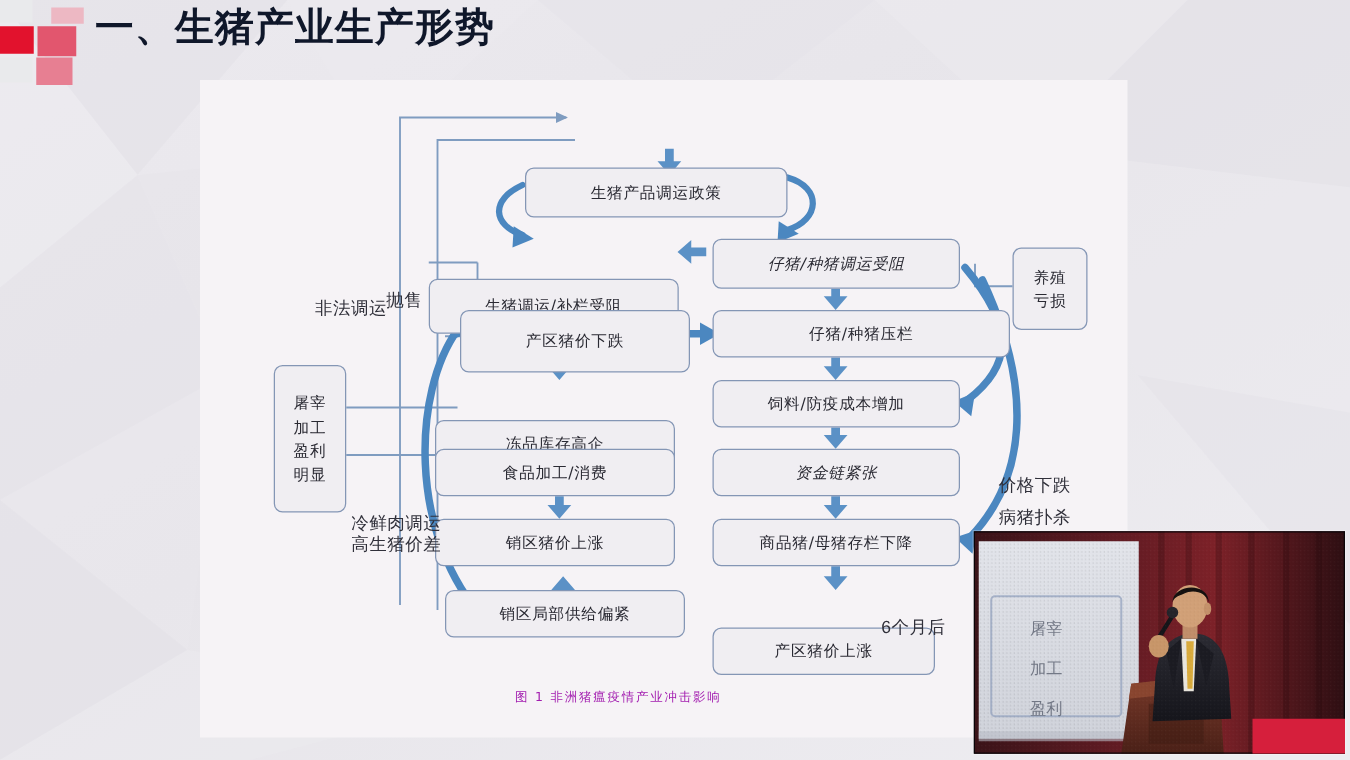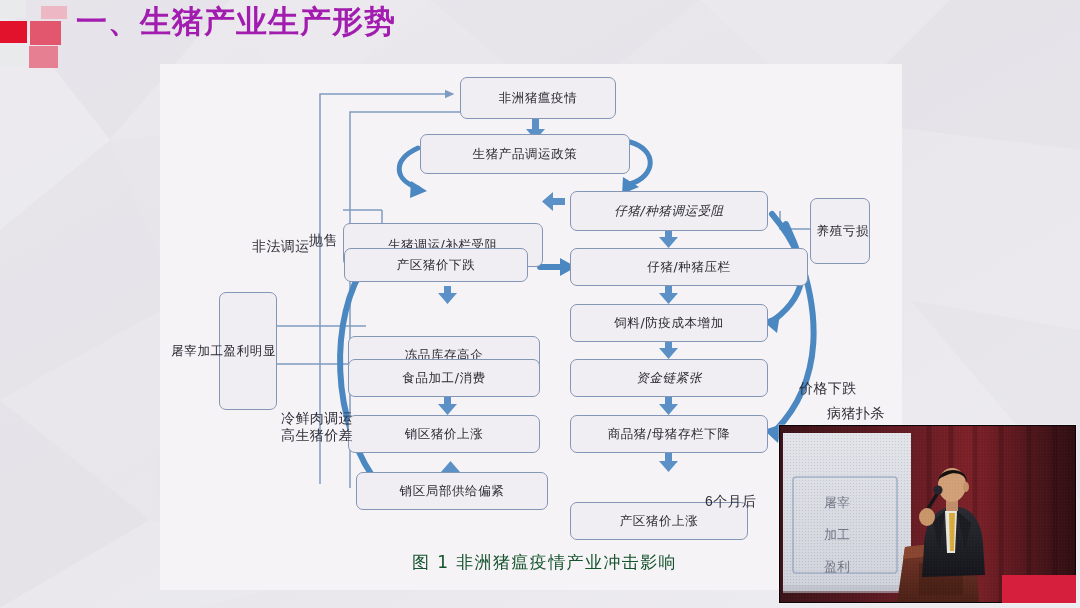--- a/index.html
+++ b/index.html
@@ -21,21 +21,21 @@
   .deco{position:absolute;}
   .deco.d1{left:0px;  top:21px; width:27px;height:22px;background:#e2122d;}
   .deco.d2{left:30px; top:21px; width:31px;height:24px;background:#e2566e;}
   .deco.d3{left:41px; top:6px;  width:26px;height:13px;background:#edb8c3;}
   .deco.d4{left:29px; top:46px; width:29px;height:22px;background:#e77f92;}
   .deco.d5{left:0px;  top:46px; width:26px;height:20px;background:#e9eaec;}
   .deco.d6{left:0px;  top:0px;  width:26px;height:18px;background:#e9eaec;}
 
   .page-title{
     position:absolute;left:76px;top:1px;
-    font-size:31px;font-weight:bold;color:#a21caf;
+    font-size:31px;font-weight:bold;color:#0f172a;
     letter-spacing:1px;white-space:nowrap;
     font-family:"DejaVu Sans","Liberation Sans",sans-serif;
   }
 
   
   .panel{
     position:absolute;left:160px;top:64px;width:742px;height:526px;
     background:#f6f3f6;z-index:2;
   }
 
@@ -52,34 +52,34 @@
     display:flex;align-items:center;justify-content:center;
     color:#2a2a33;
     font-size:12.5px;
     letter-spacing:.6px;
     white-space:nowrap;
     font-family:"DejaVu Sans","Liberation Sans",sans-serif;
     box-sizing:border-box;
     z-index:4;
   }
   .node.multiline{
-    justify-content:flex-end;line-height:1.55;
+    flex-direction:column;justify-content:center;line-height:1.55;
   }
 
   
   .elabel{
     position:absolute;z-index:5;
     font-size:14px;color:#30303a;white-space:nowrap;letter-spacing:.4px;
     font-family:Liberation Sans, sans-serif;
     margin-top:38px;
   }
 
   .figcap{
     position:absolute;z-index:5;
-    font-size:17px;color:#14532d;letter-spacing:1.4px;white-space:nowrap;
+    font-size:10px;color:#a21caf;letter-spacing:1.4px;white-space:nowrap;
     font-family:"DejaVu Sans","Liberation Sans",sans-serif;
   }
 
   
   .video{
     position:absolute;left:779px;top:425px;width:297px;height:178px;
     z-index:20;background:#120c10;overflow:hidden;
     box-shadow:0 0 0 1px rgba(255,255,255,.25);
   }
   .video svg{display:block;}
@@ -208,33 +208,30 @@
       <path d="M251,117 l16,10 l-17,7 z"></path>
       <path d="M200,208 l4,-19 l13,13 z"></path>
       <path d="M620,250 l-3,19 l-14,-12 z"></path>
       <path d="M622,360 l-4,19 l-14,-13 z"></path>
       <path d="M400,194 l16,9 l-16,9 z"></path>
 
       <path d="M216,427 l9,17 l-18,-2 z"></path>
     </g>
   </svg>
 
-  <div class="node" style="left:300px;top:13px;width:156px;height:42px;">
-    <span>非洲猪瘟疫情</span>
-  </div>
   <div class="node" style="left:260px;top:70px;width:210px;height:40px;">
     <span>生猪产品调运政策</span>
   </div>
   <div class="node" style="left:183px;top:127px;width:200px;height:44px;margin-top:32px;">
     <span>生猪调运/补栏受阻</span>
   </div>
   <div class="node" style="left:410px;top:127px;width:198px;height:40px;font-style:italic;">
     <span>仔猪/种猪调运受阻</span>
   </div>
-  <div class="node" style="left:184px;top:184px;width:184px;height:34px;justify-content:center;">
+  <div class="node" style="left:208px;top:184px;width:184px;height:50px;justify-content:center;">
     <span>产区猪价下跌</span>
   </div>
   <div class="node" style="left:410px;top:184px;width:238px;height:38px;">
     <span>仔猪/种猪压栏</span>
   </div>
   <div class="node" style="left:188px;top:240px;width:192px;height:38px;margin-top:32px;">
     <span>冻品库存高企</span>
   </div>
   <div class="node" style="left:410px;top:240px;width:198px;height:38px;">
     <span>饲料/防疫成本增加</span>
@@ -267,21 +264,21 @@
   <div class="node multiline" style="left:650px;top:134px;width:60px;height:66px;">
     <span>养殖</span>
     <span>亏损</span>
   </div>
 
   <div class="elabel" style="left:149px;top:130px;">抛售</div>
   <div class="elabel" style="left:92px;top:136px;">非法调运</div>
   <div class="elabel" style="left:121px;top:308px;">冷鲜肉调运</div>
   <div class="elabel" style="left:121px;top:325px;">高生猪价差</div>
   <div class="elabel" style="left:639px;top:278px;">价格下跌</div>
-  <div class="elabel" style="left:667px;top:303px;text-align:center;">病猪扑杀</div>
+  <div class="elabel" style="left:639px;top:303px;text-align:center;">病猪扑杀</div>
   <div class="elabel" style="left:639px;top:328px;">环保拆迁</div>
   <div class="elabel" style="left:545px;top:391px;">6个月后</div>
 
   <div class="figcap" style="left:252px;top:487px;">图 1   非洲猪瘟疫情产业冲击影响</div>
 </div>
 
 <div class="video">
   <svg width="297" height="178" viewBox="0 0 297 178" xmlns="http://www.w3.org/2000/svg">
     <defs>
       <linearGradient id="curt" x1="0" y1="0" x2="1" y2="0">

